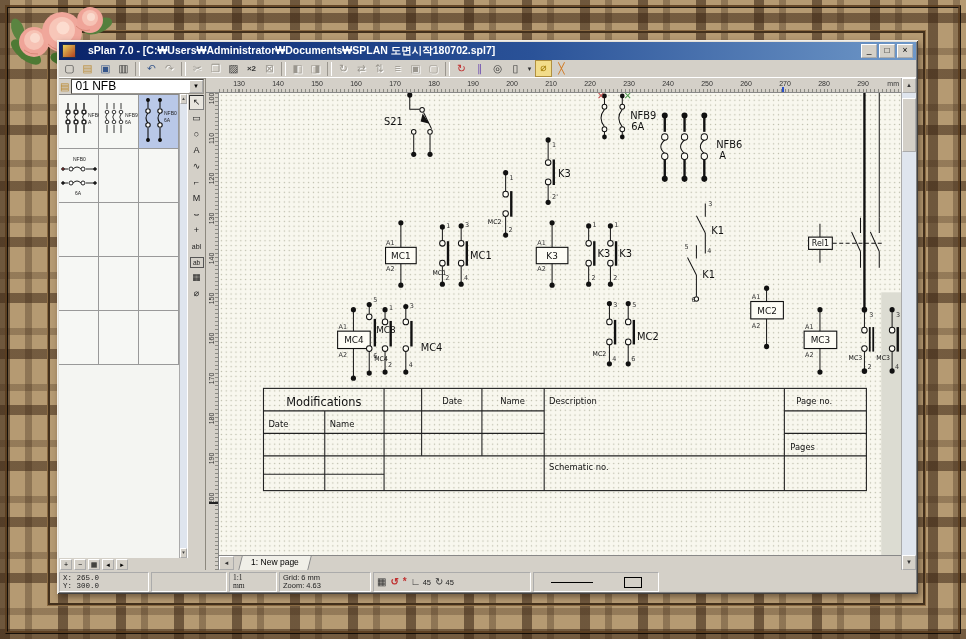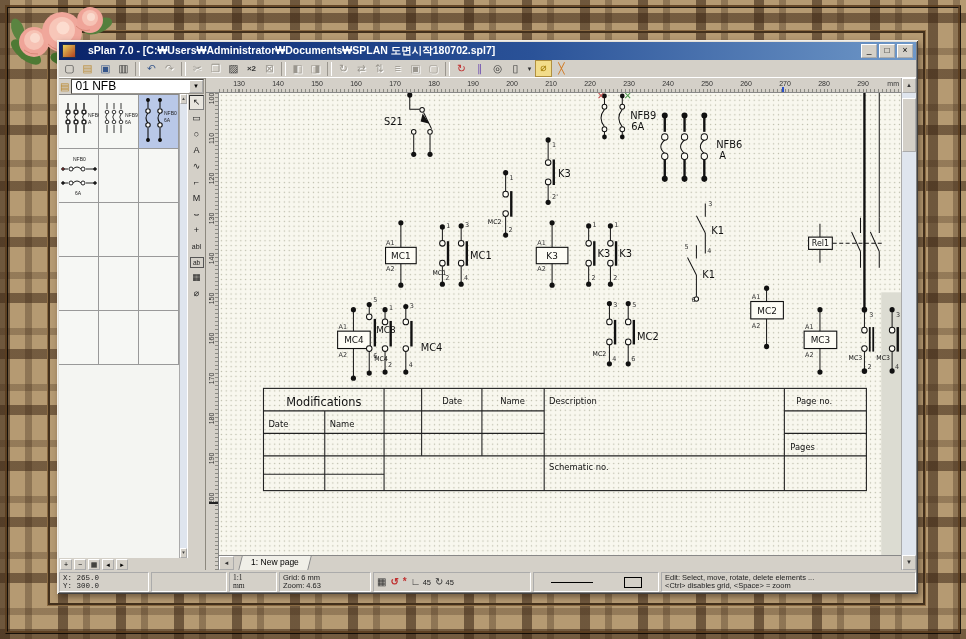--- a/index.html
+++ b/index.html
@@ -741,18 +741,14 @@
       </span>
       <span>
         <span class="si">↻</span>
         <span>45</span>
       </span>
     </span>
     <span class="sc sicons" style="width:118px;justify-content:space-around;">
       <span class="line-sample"></span>
       <span class="rect-sample"></span>
     </span>
-    <span class="sc" style="flex:1;">
-      <span class="l2">Edit: Select, move, rotate, delete elements ...</span>
-      <span class="l2">&lt;Ctrl&gt; disables grid,  &lt;Space&gt; = zoom</span>
-    </span>
   </div>
 </div>
 
 </body></html>

